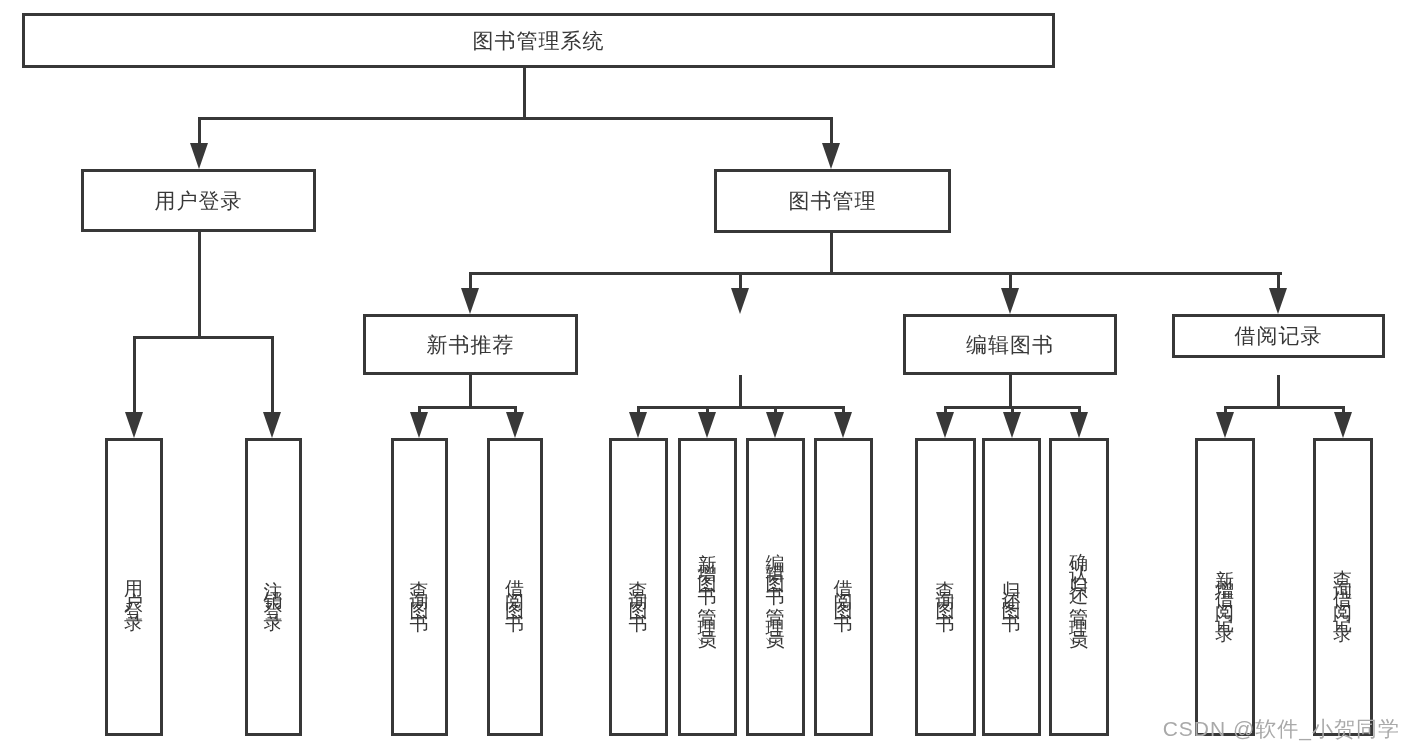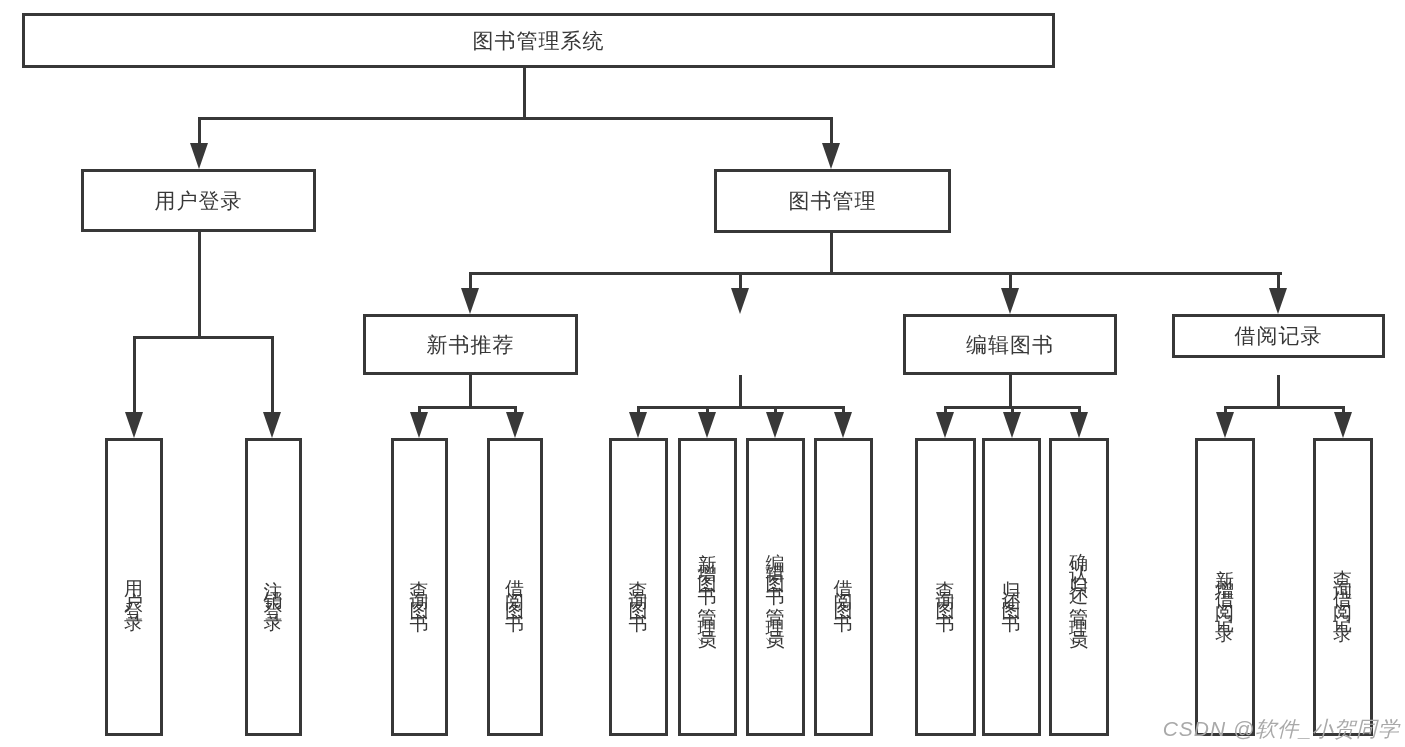--- a/index.html
+++ b/index.html
@@ -20,21 +20,21 @@
   }
   .vl{position:absolute;width:3px;background:#383838;}
   .hl{position:absolute;height:3px;background:#383838;}
   .arrow{
     position:absolute;width:0;height:0;
     border-left:9px solid transparent;border-right:9px solid transparent;
     border-top:26px solid #383838;
   }
   .watermark{
     position:absolute;right:5px;bottom:4px;
-    font-size:21px;color:#a9a9a9;letter-spacing:1px;z-index:5;font-style:italic;
+    font-size:21px;color:#a9a9a9;letter-spacing:1px;z-index:5;
   }
 </style>
 </head>
 <body>
 
 <div id="stage">
 
   <div class="node" style="left:22px;top:13px;width:1033px;height:55px;">
     <span>图书管理系统</span>
   </div>

